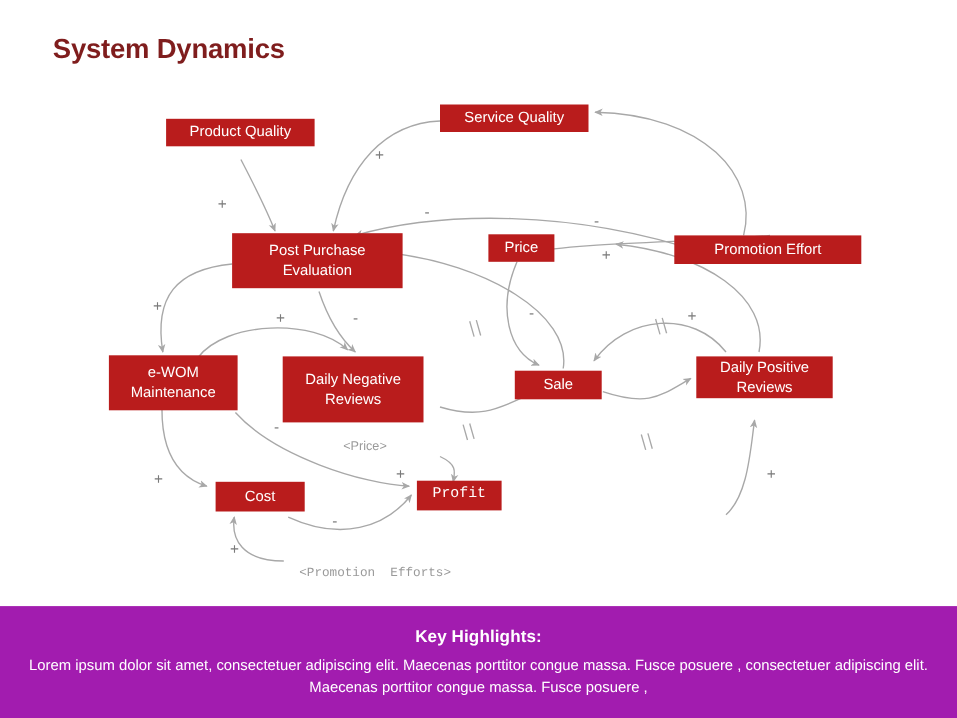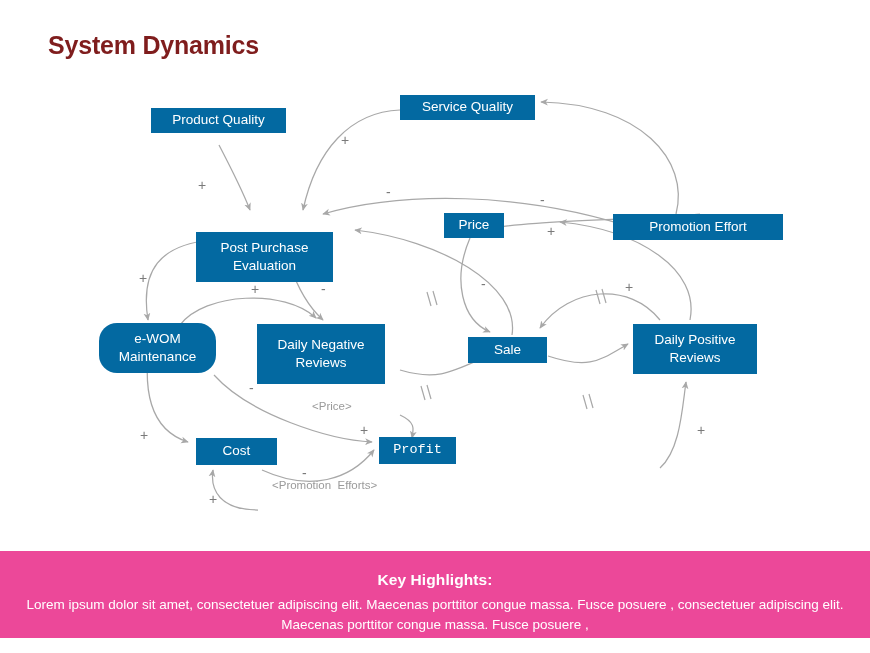--- a/index.html
+++ b/index.html
@@ -19,21 +19,21 @@
     letter-spacing:-0.2px;white-space:nowrap;
   }
 
   
   #diagram{position:absolute;left:0;top:70px;width:870px;height:478px;}
   #links{position:absolute;left:0;top:0;width:870px;height:478px;}
 
   
   .node{
     position:absolute;
-    background:#0369a1;
+    background:#b91c1c;
     color:#ffffff;
     display:flex;align-items:center;justify-content:center;
     text-align:center;
     font-size:13.5px;
     line-height:1.25;
     box-sizing:border-box;
     padding:2px 6px;
     z-index:3;
   }
   .node.two-line{line-height:1.3;}
@@ -51,22 +51,22 @@
     position:absolute;
     color:#9a9a9a;
     font-size:11.5px;
     line-height:1.35;
     z-index:2;
     white-space:pre;
   }
 
   
   #footer{
-    position:absolute;left:0;top:551px;width:870px;height:87px;
-    background:#ec4899;color:#ffffff;
+    position:absolute;left:0;top:551px;width:870px;height:102px;
+    background:#a21caf;color:#ffffff;
     text-align:center;
     box-sizing:border-box;
     padding-top:20px;
   }
   #footer-title{font-size:15.5px;font-weight:bold;letter-spacing:.1px;}
   #footer-body{
     font-size:13.5px;line-height:1.45;margin-top:6px;
     padding:0 20px;
   }
 </style>
@@ -141,45 +141,45 @@
     </svg>
 
     <div class="node" style="left:151px;top:38px;width:135px;height:25px;">
       <span>Product Quality</span>
     </div>
 
     <div class="node" style="left:400px;top:25px;width:135px;height:25px;">
       <span>Service Quality</span>
     </div>
 
-    <div class="node two-line" style="left:196px;top:142px;width:137px;height:50px;margin-top:20px;">
+    <div class="node two-line" style="left:211px;top:142px;width:155px;height:50px;">
       <span>Post Purchase<br>Evaluation</span>
     </div>
 
     <div class="node" style="left:444px;top:143px;width:60px;height:25px;">
       <span>Price</span>
     </div>
 
     <div class="node" style="left:613px;top:144px;width:170px;height:26px;">
       <span>Promotion Effort</span>
     </div>
 
-    <div class="node two-line" style="left:99px;top:253px;width:117px;height:50px;border-radius:18px;">
+    <div class="node two-line" style="left:99px;top:253px;width:117px;height:50px;">
       <span>e-WOM<br>Maintenance</span>
     </div>
 
     <div class="node two-line" style="left:257px;top:254px;width:128px;height:60px;">
       <span>Daily Negative<br>Reviews</span>
     </div>
 
     <div class="node" style="left:468px;top:267px;width:79px;height:26px;">
       <span>Sale</span>
     </div>
 
-    <div class="node two-line" style="left:633px;top:254px;width:124px;height:50px;">
+    <div class="node two-line" style="left:633px;top:254px;width:124px;height:38px;">
       <span>Daily Positive<br>Reviews</span>
     </div>
 
     <div class="node" style="left:196px;top:368px;width:81px;height:27px;">
       <span>Cost</span>
     </div>
 
     <div class="node" style="left:379px;top:367px;width:77px;height:27px;font-family:Liberation Mono, monospace;">
       <span>Profit</span>
     </div>
@@ -195,21 +195,21 @@
     <div class="sign" style="left:481px;top:207px;">-</div>
     <div class="sign" style="left:625px;top:210px;">+</div>
     <div class="sign" style="left:249px;top:311px;">-</div>
     <div class="sign" style="left:140px;top:358px;">+</div>
     <div class="sign" style="left:360px;top:353px;">+</div>
     <div class="sign" style="left:302px;top:396px;">-</div>
     <div class="sign" style="left:209px;top:422px;">+</div>
     <div class="sign" style="left:697px;top:353px;">+</div>
 
     <div class="ghost" style="left:312px;top:329px;">&lt;Price&gt;</div>
-    <div class="ghost" style="left:272px;top:408px;">&lt;Promotion  Efforts&gt;</div>
+    <div class="ghost" style="left:272px;top:444px;font-family:Liberation Mono, monospace;">&lt;Promotion  Efforts&gt;</div>
 
   </div>
 
   <div id="footer">
     <div id="footer-title">Key Highlights:</div>
     <div id="footer-body">Lorem ipsum dolor sit amet, consectetuer adipiscing elit. Maecenas porttitor congue massa. Fusce posuere , consectetuer adipiscing elit. Maecenas porttitor congue massa. Fusce posuere ,</div>
   </div>
 
 </div>
 

